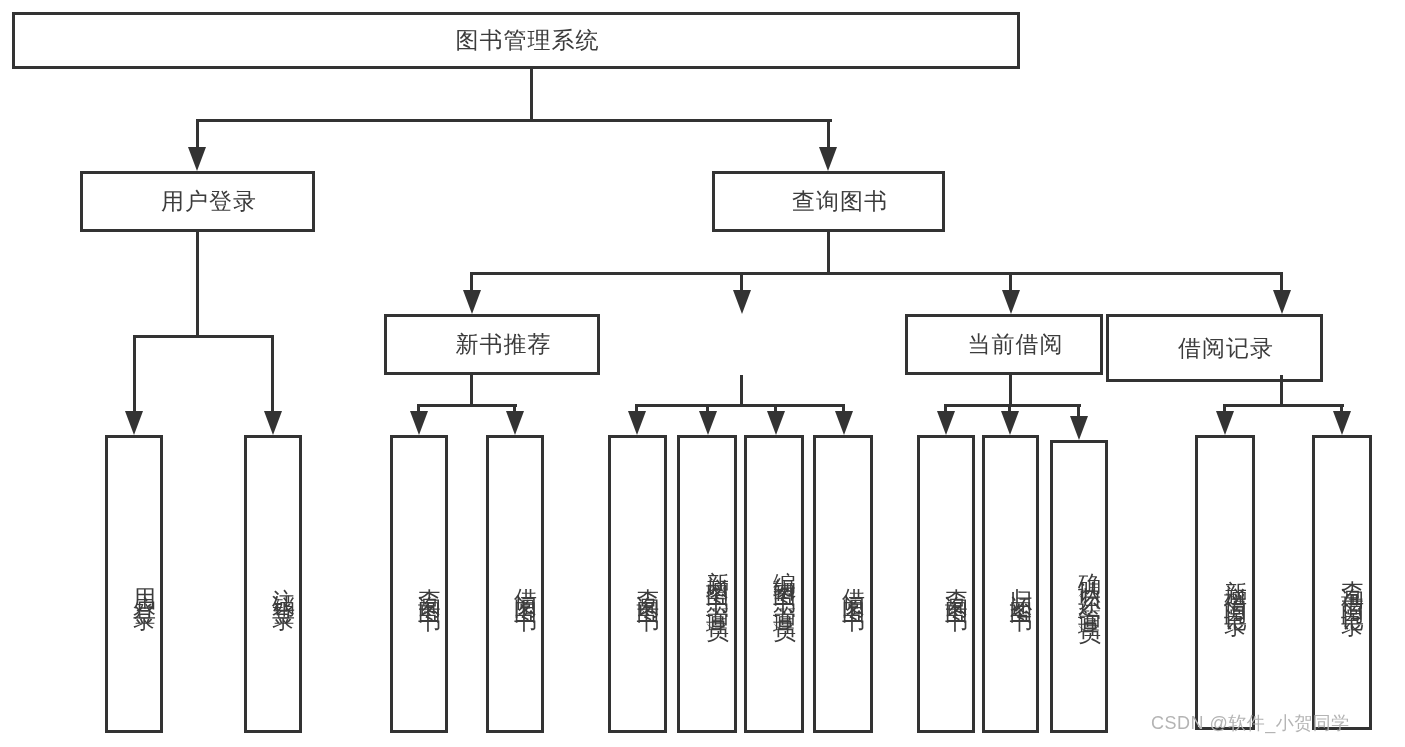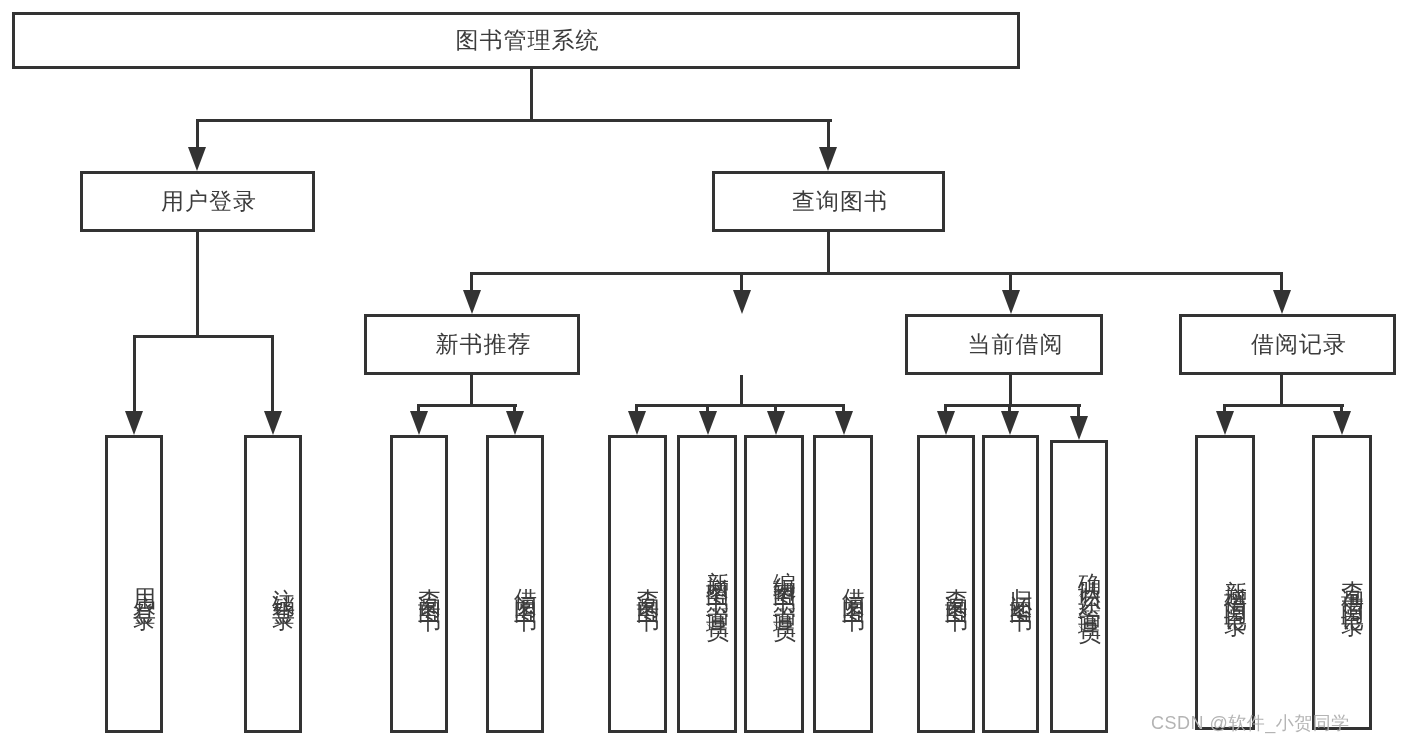--- a/index.html
+++ b/index.html
@@ -63,27 +63,27 @@
   <div class="hline" style="left:471px;top:272px;width:812px"></div>
   <div class="vline" style="left:470px;top:272px;height:20px"></div>
   <div class="arrow" style="left:463px;top:290px"></div>
   <div class="vline" style="left:740px;top:272px;height:20px"></div>
   <div class="arrow" style="left:733px;top:290px"></div>
   <div class="vline" style="left:1009px;top:272px;height:20px"></div>
   <div class="arrow" style="left:1002px;top:290px"></div>
   <div class="vline" style="left:1280px;top:272px;height:20px"></div>
   <div class="arrow" style="left:1273px;top:290px"></div>
 
-  <div class="node" style="left:364px;top:314px;width:216px;height:61px">
+  <div class="node" style="left:384px;top:314px;width:216px;height:61px">
     <span>新书推荐</span>
   </div>
   <div class="node" style="left:905px;top:314px;width:198px;height:61px">
     <span>当前借阅</span>
   </div>
-  <div class="node" style="left:1179px;top:314px;width:217px;height:61px">
+  <div class="node" style="left:1106px;top:314px;width:217px;height:68px">
     <span>借阅记录</span>
   </div>
 
   <div class="vline" style="left:470px;top:375px;height:31px"></div>
   <div class="hline" style="left:418px;top:404px;width:99px"></div>
   <div class="vline" style="left:417px;top:404px;height:12px"></div>
   <div class="arrow" style="left:410px;top:411px"></div>
   <div class="vline" style="left:513px;top:404px;height:12px"></div>
   <div class="arrow" style="left:506px;top:411px"></div>
 

